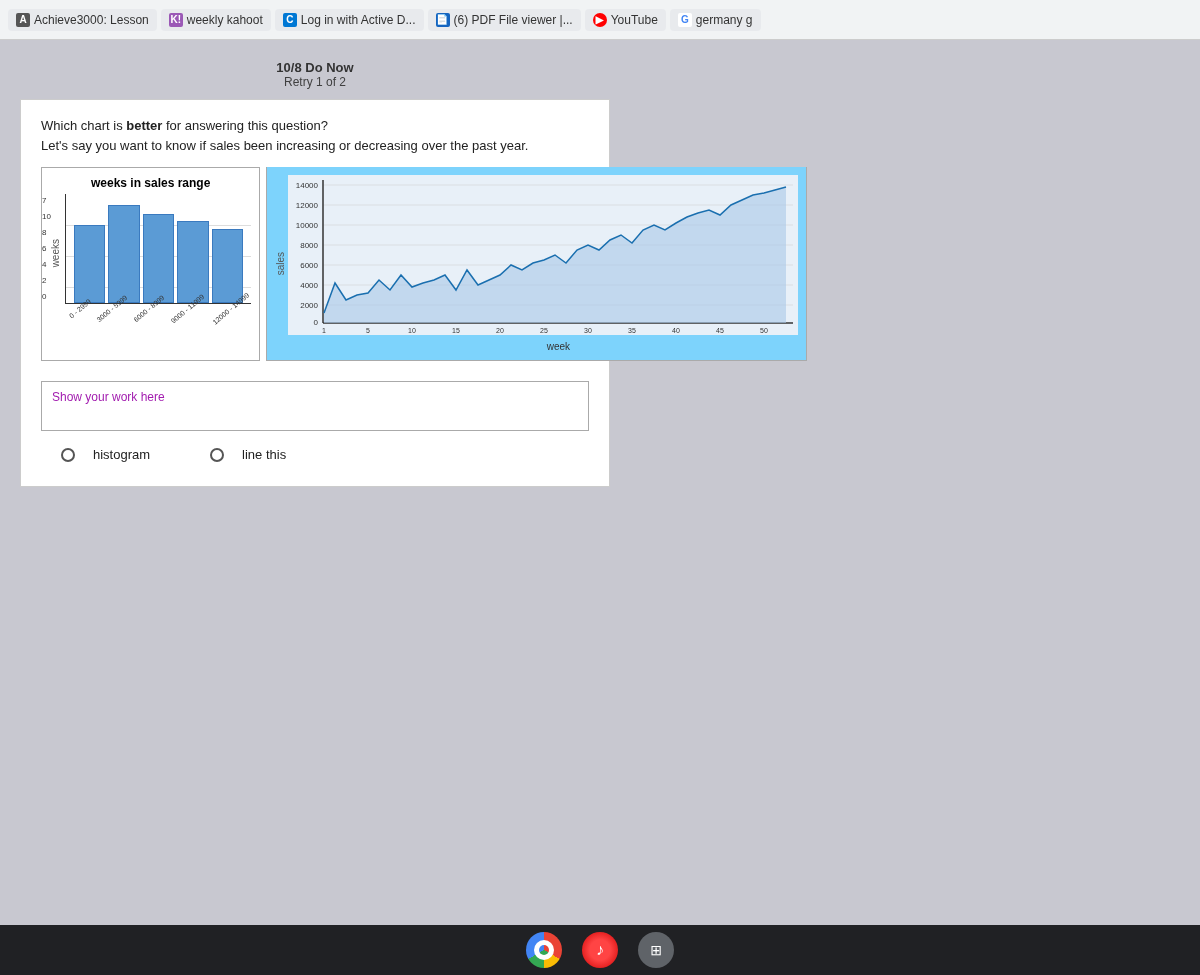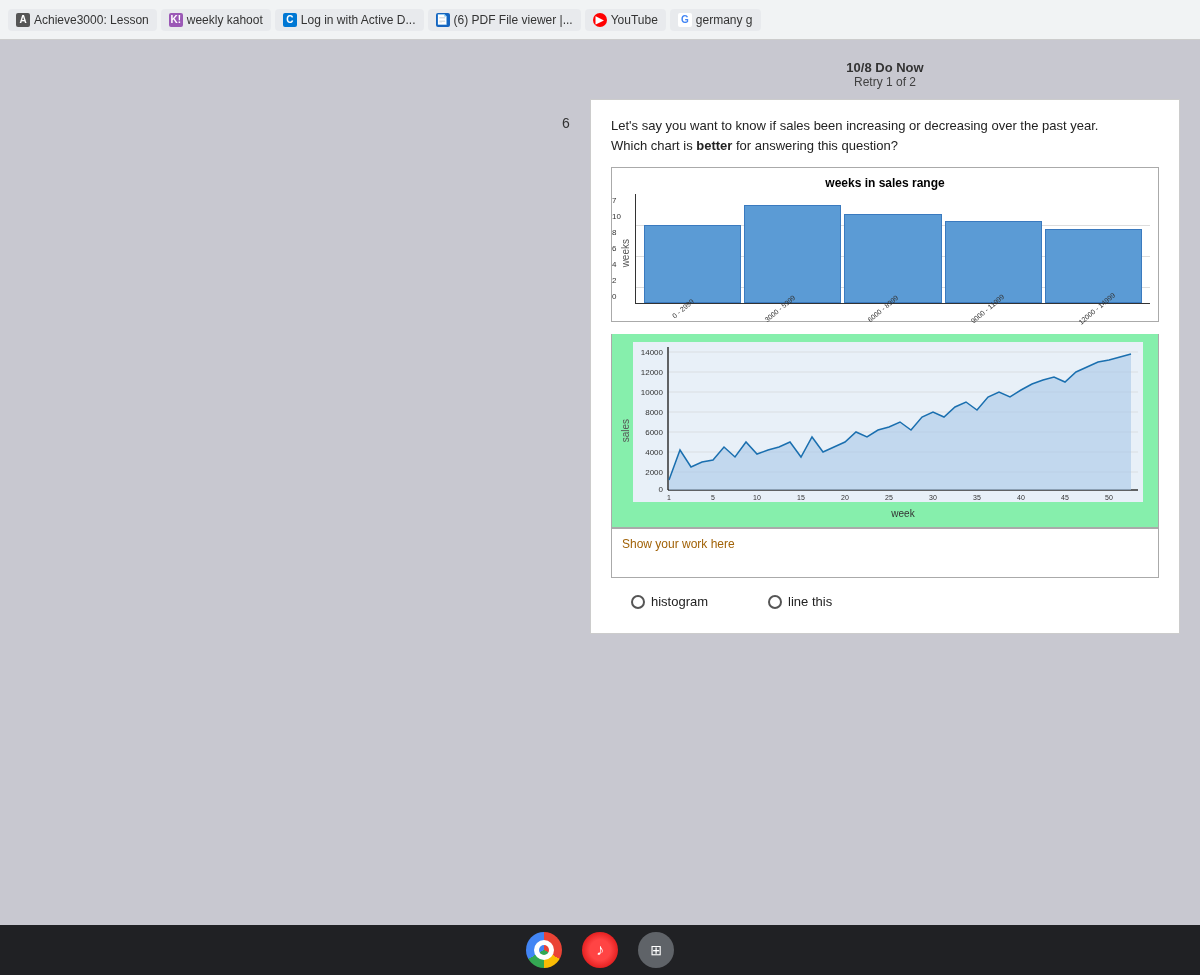--- a/index.html
+++ b/index.html
@@ -52,21 +52,21 @@
     .tab-icon.kahoot { background: #9b59b6; }
     .tab-icon.active-d { background: #0078d4; }
     .tab-icon.pdf { background: #1565c0; }
     .tab-icon.youtube { background: #ff0000; border-radius: 50%; }
     .tab-icon.google { background: #fff; }
 
     
     .main-content {
       background: #c8c8d0;
       display: flex;
-      justify-content: flex-end;
+      justify-content: flex-start;
       padding: 20px 20px 10px 20px;
       height: calc(975px - 40px - 50px);
     }
 
     
     .page-header {
       text-align: center;
       margin-bottom: 10px;
       font-size: 13px;
       color: #333;
@@ -99,23 +99,23 @@
     .question-text {
       font-size: 13px;
       color: #222;
       line-height: 1.5;
       margin-bottom: 12px;
     }
 
     
     .charts-area {
       display: flex;
-      flex-direction: column;
-      gap: 12px;
-      margin-bottom: 0;
+      flex-direction: row;
+      gap: 6px;
+      margin-bottom: 20px;
     }
 
     
     .chart-container {
       border: 1px solid #aaa;
       background: white;
       padding: 8px;
       position: relative;
     }
 
@@ -145,21 +145,21 @@
       text-align: center;
       font-size: 10px;
       color: #333;
       margin-top: 2px;
     }
 
     
     .line-chart-container {
       border: 1px solid #aaa;
       border-top: none;
-      background: #86efac;
+      background: #7dd3fc;
       padding: 8px;
     }
 
     .line-chart-svg-wrapper {
       display: flex;
       align-items: center;
     }
 
     .line-y-label {
       writing-mode: vertical-rl;
@@ -180,37 +180,37 @@
       margin-top: 2px;
       padding-left: 30px;
     }
 
     
     .work-area {
       border: 1px solid #aaa;
       background: white;
       padding: 8px 10px;
       font-size: 12px;
-      color: #a16207;
+      color: #a21caf;
       min-height: 50px;
       margin-bottom: 8px;
     }
 
     
     .answer-choices {
       display: flex;
       gap: 60px;
       padding: 8px 20px;
       font-size: 13px;
       color: #222;
     }
     .radio-option {
       display: flex;
       align-items: center;
-      gap: 6px;
+      gap: 18px;
       cursor: pointer;
     }
     .radio-circle {
       width: 14px;
       height: 14px;
       border: 2px solid #555;
       border-radius: 50%;
       display: inline-block;
       flex-shrink: 0;
     }
@@ -288,22 +288,22 @@
     <div class="page-header">
       <div class="title">10/8 Do Now</div>
       <div class="subtitle">Retry 1 of 2</div>
     </div>
 
     <div style="position:relative;">
       <span class="question-number">6</span>
       <div class="question-card">
 
         <div class="question-text">
+          <p>Which chart is <strong>better</strong> for answering this question?</p>
           <p>Let's say you want to know if sales been increasing or decreasing over the past year.</p>
-          <p>Which chart is <strong>better</strong> for answering this question?</p>
         </div>
 
         <div class="charts-area">
 
           <div class="chart-container">
             <div class="chart-title">weeks in sales range</div>
             <div style="display:flex; align-items:flex-start;">
               <span class="hist-y-label">weeks</span>
               <div style="flex:1;">
                 <div style="position:relative; height:110px; border-left:1.5px solid #333; border-bottom:1.5px solid #333; display:flex; align-items:flex-end; padding: 0 8px; gap:3px; background: repeating-linear-gradient(to top, #fff 0px, #fff calc(100%/7 - 0.5px), #ddd calc(100%/7 - 0.5px), #ddd calc(100%/7));">

